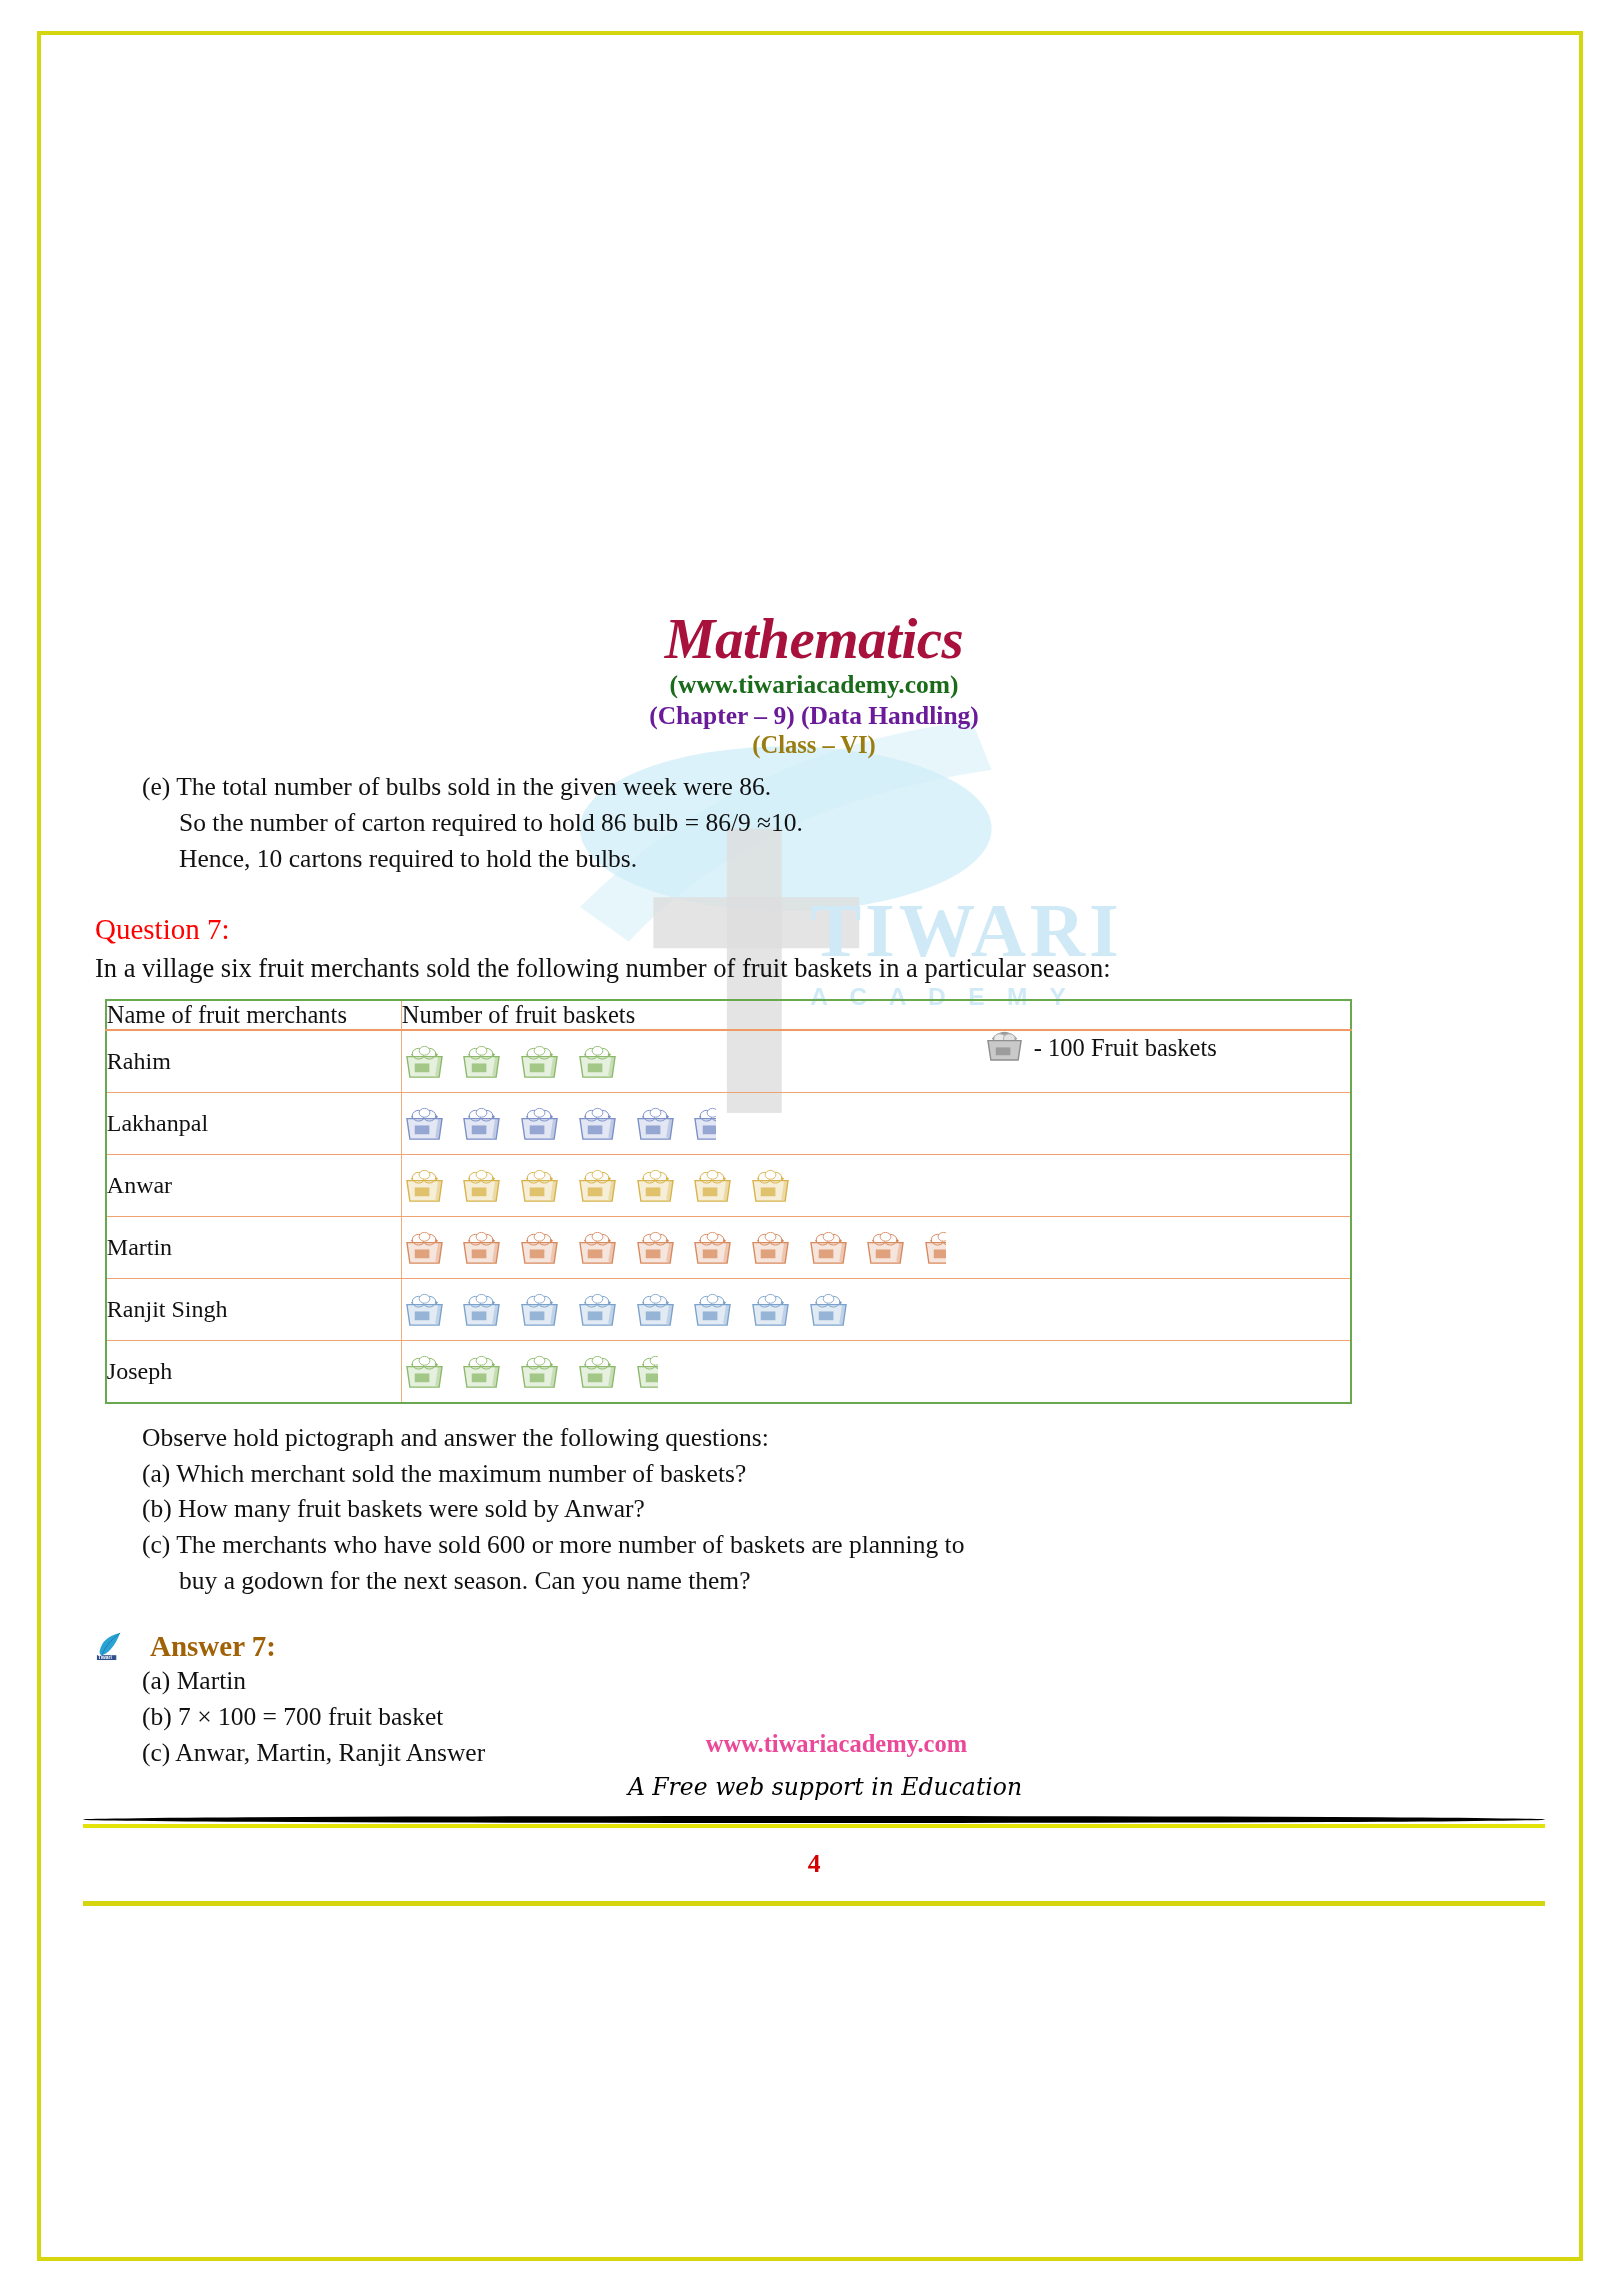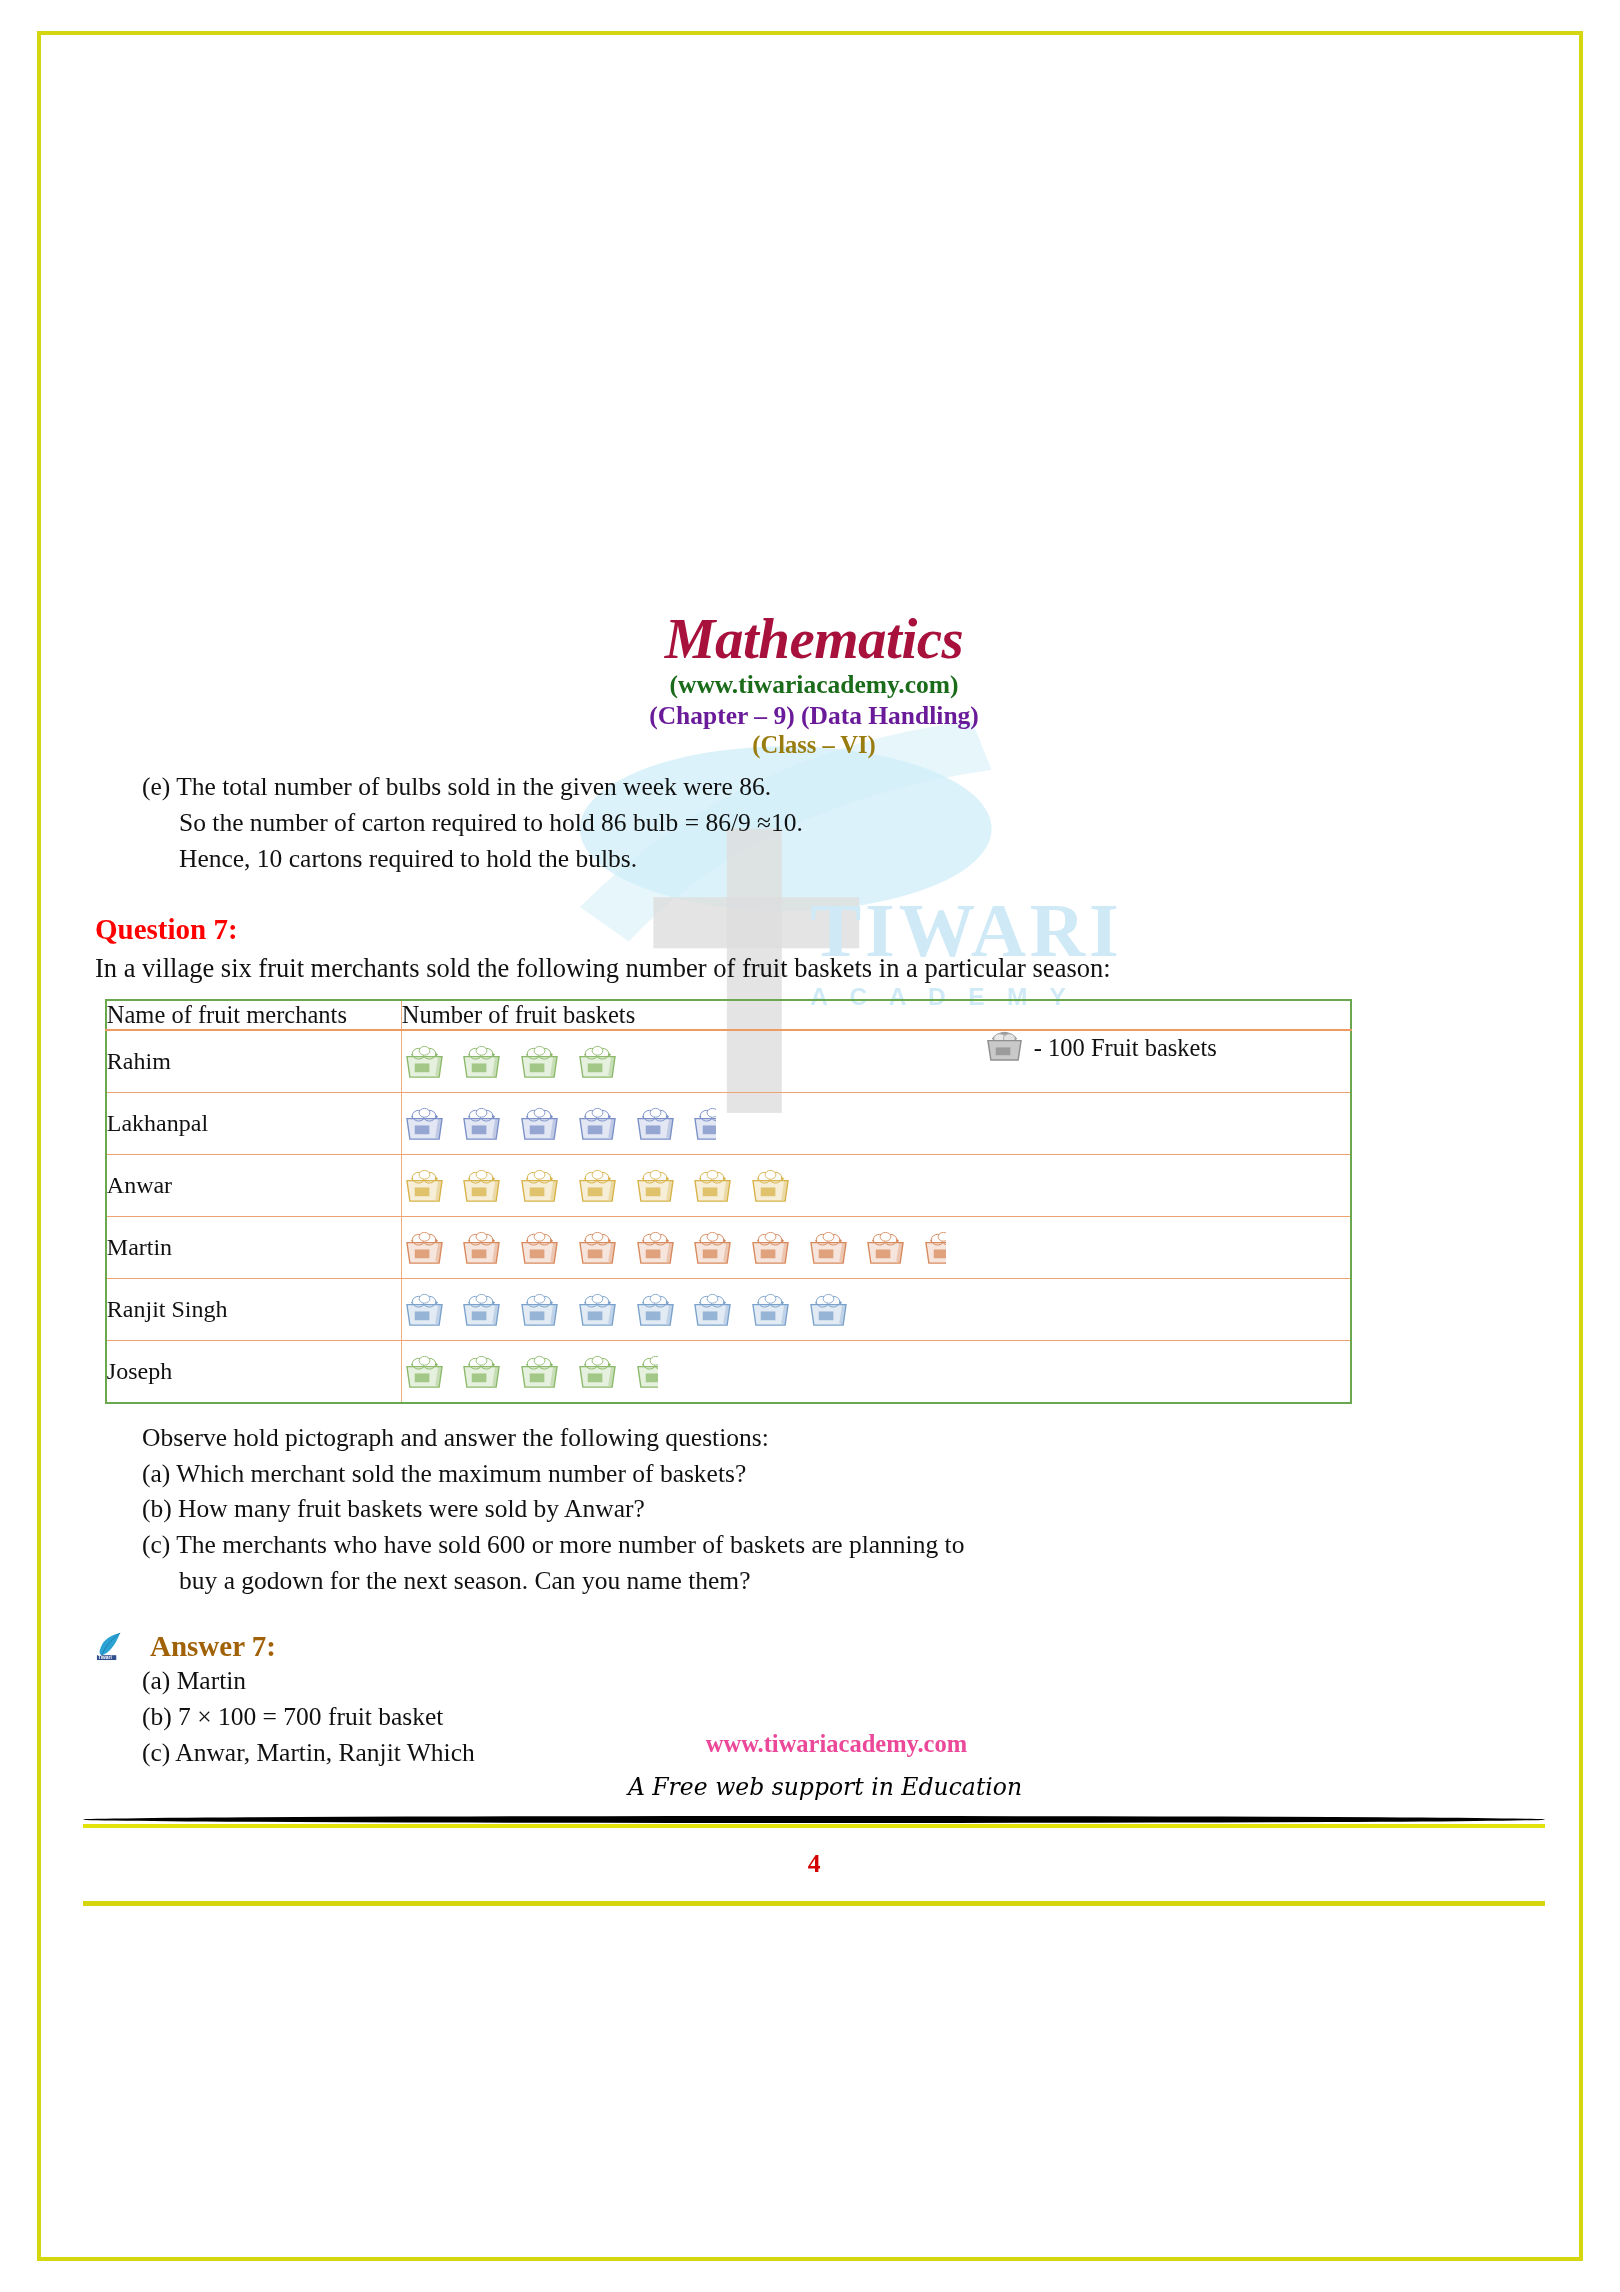--- a/index.html
+++ b/index.html
@@ -78,21 +78,21 @@
     font-size: 25.5px;
     color: #111;
     line-height: 1.40;
   }
   .ind-1 { margin-left: 47px; text-indent: -37px; padding-left: 37px;}
   .ind-2 { margin-left: 84px; }
   .ind-q { margin-left: 47px; }
 
   .qtitle {
     color: #ff0000;
-    font-weight: bold;
+    font-weight: normal;
     font-size: 29px;
     margin-top: 37px;
     margin-bottom: 3.9px;
   }
   .qbody {
     font-size: 26.5px;
     line-height: 1.40;
     color: #111;
   }
 
@@ -837,21 +837,21 @@
             <path d="M26 2 Q8 6 5 20 Q4 24 7 25 Q18 22 26 2 Z" fill="#2aa3d4"></path>
             <path d="M26 2 Q12 12 7 25" fill="none" stroke="#1a7fb0" stroke-width="1"></path>
             <rect x="2" y="25" width="20" height="5" fill="#2f4f8f"></rect>
             <text x="3" y="29.3" font-family="Liberation Sans, sans-serif" font-size="5" fill="#ffffff">Tiwari</text>
           </svg>
         </span>
         <span>Answer 7:</span>
       </div>
       <div class="para ind-q">(a) Martin</div>
       <div class="para ind-q">(b) 7 × 100 = 700 fruit basket</div>
-      <div class="para ind-q">(c) Anwar, Martin, Ranjit Which</div>
+      <div class="para ind-q">(c) Anwar, Martin, Ranjit Answer</div>
 
     </div>
 
     
     <div class="footer">
       <div class="f-site">www.tiwariacademy.com</div>
       <div class="f-tag">A Free web support in Education</div>
       <div class="rule-black"></div>
       <div class="rule-yellow"></div>
       <div class="pagenum">4</div>

